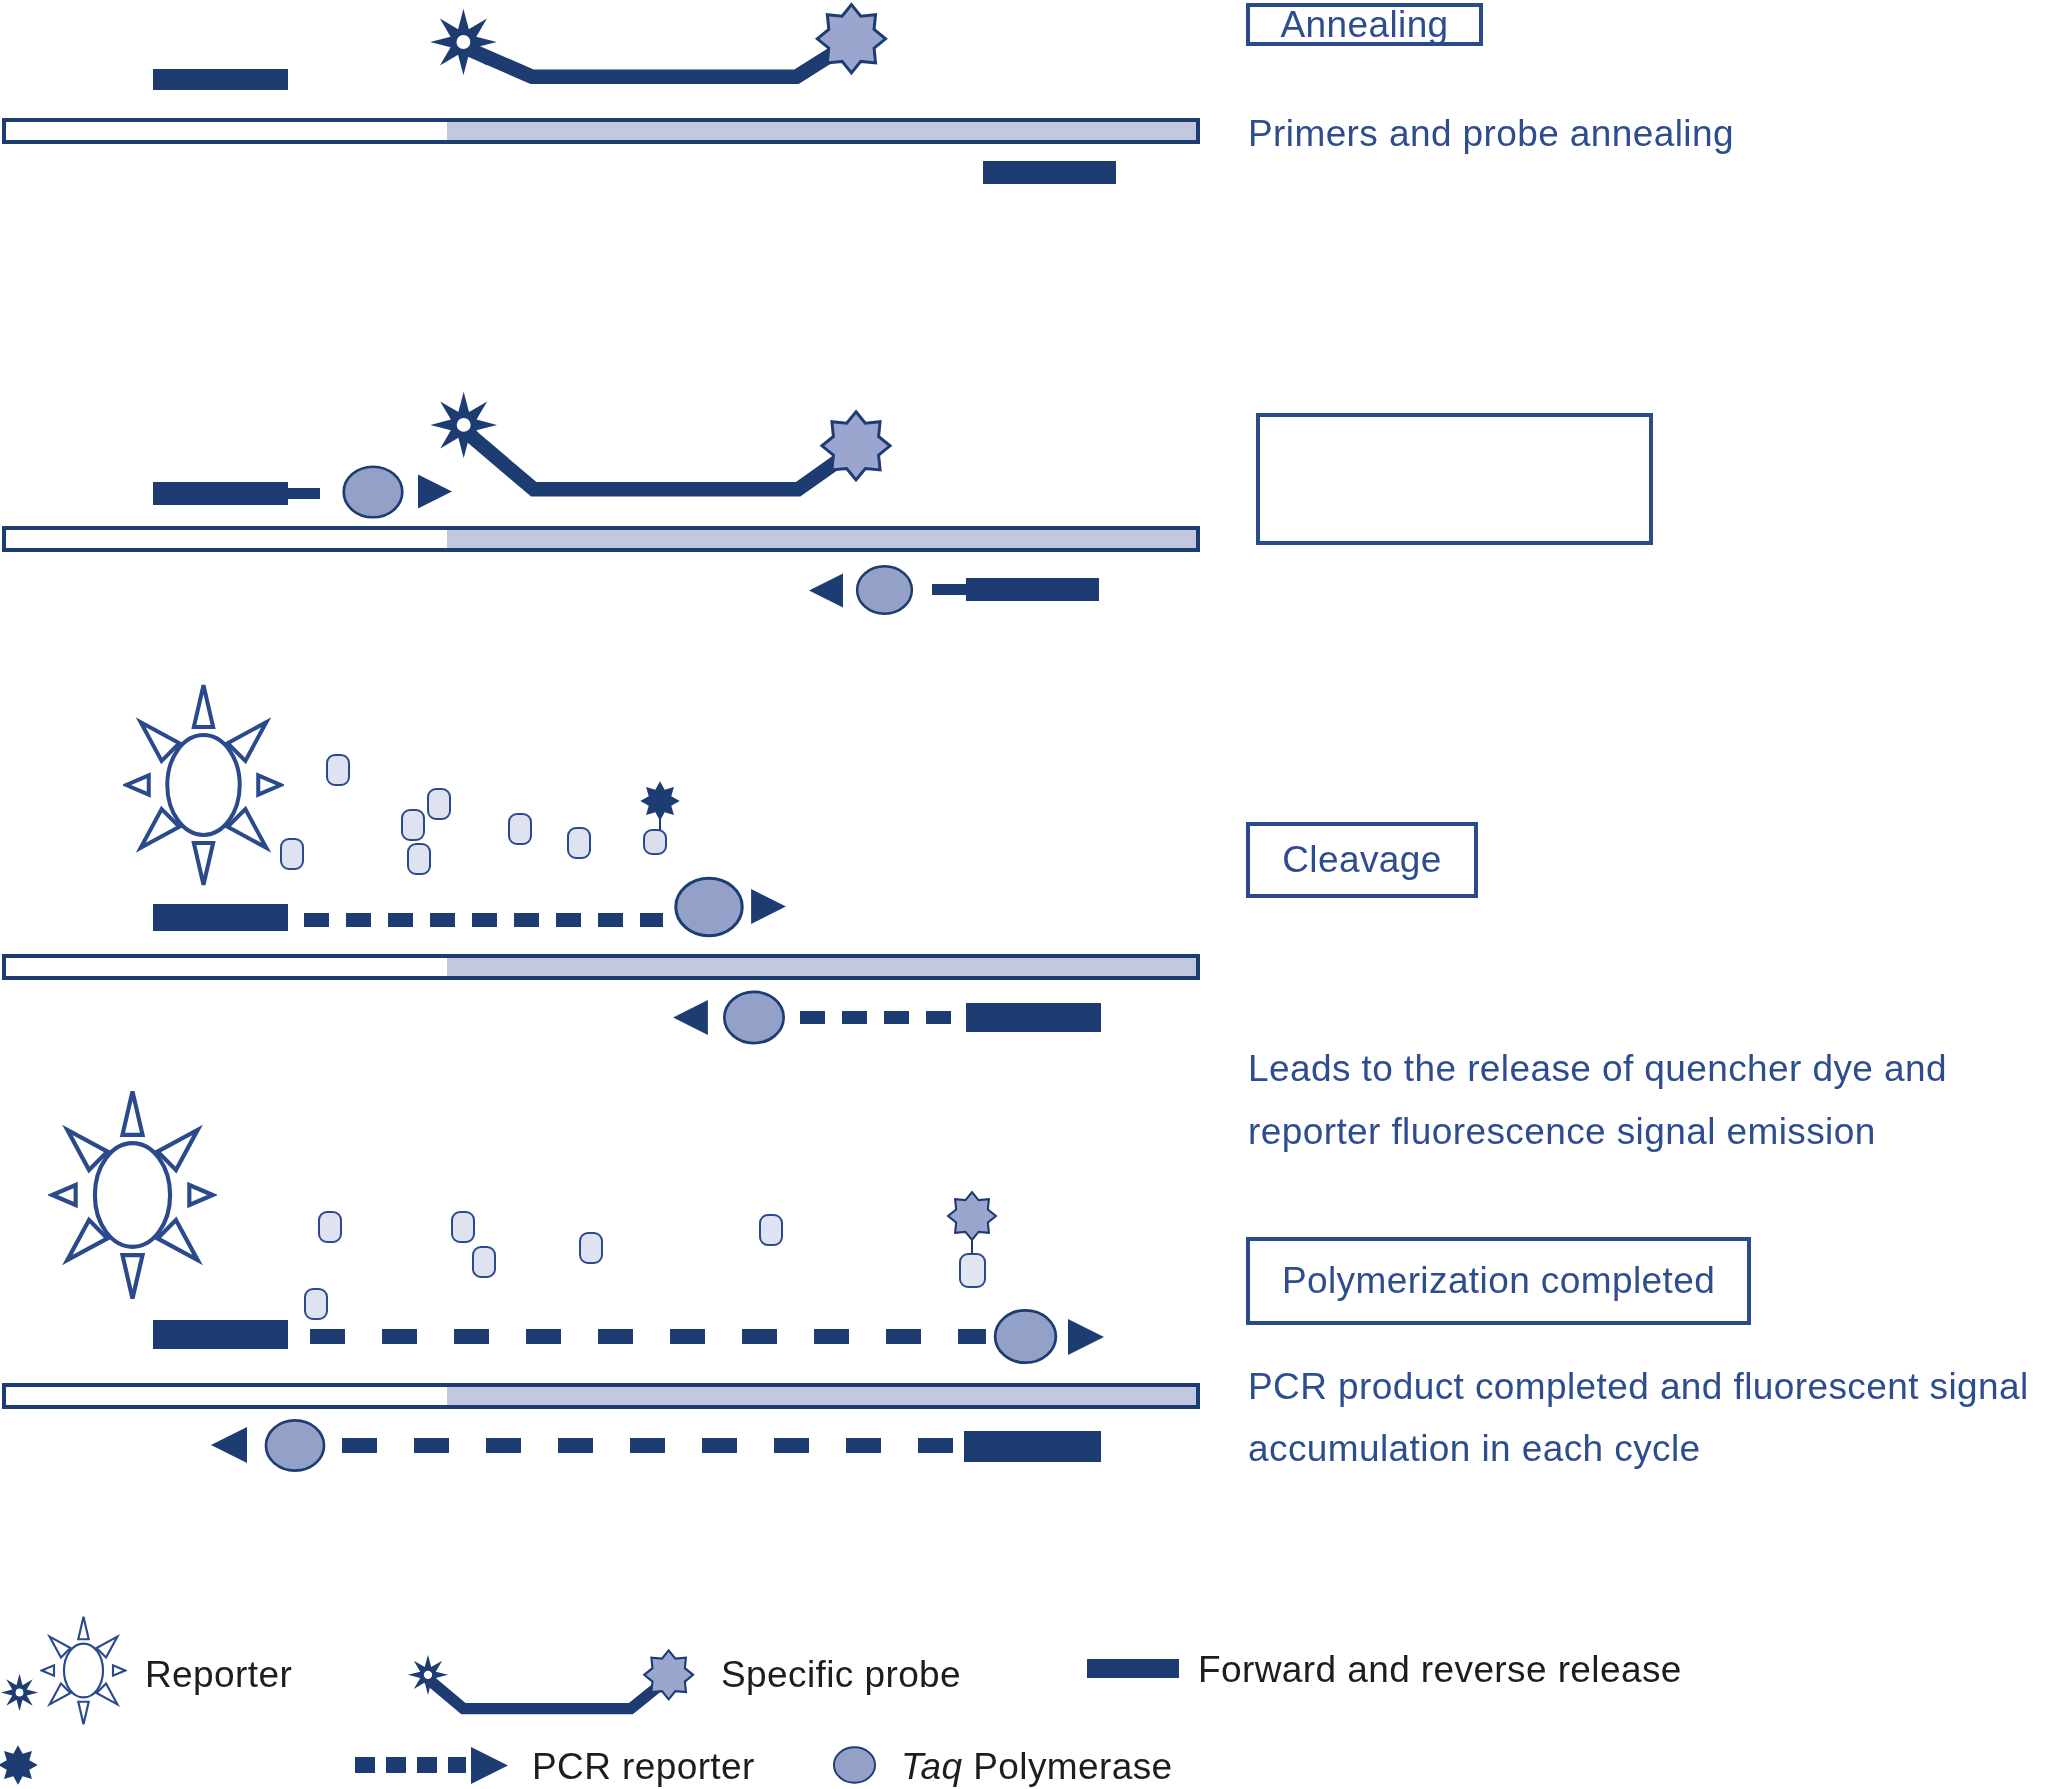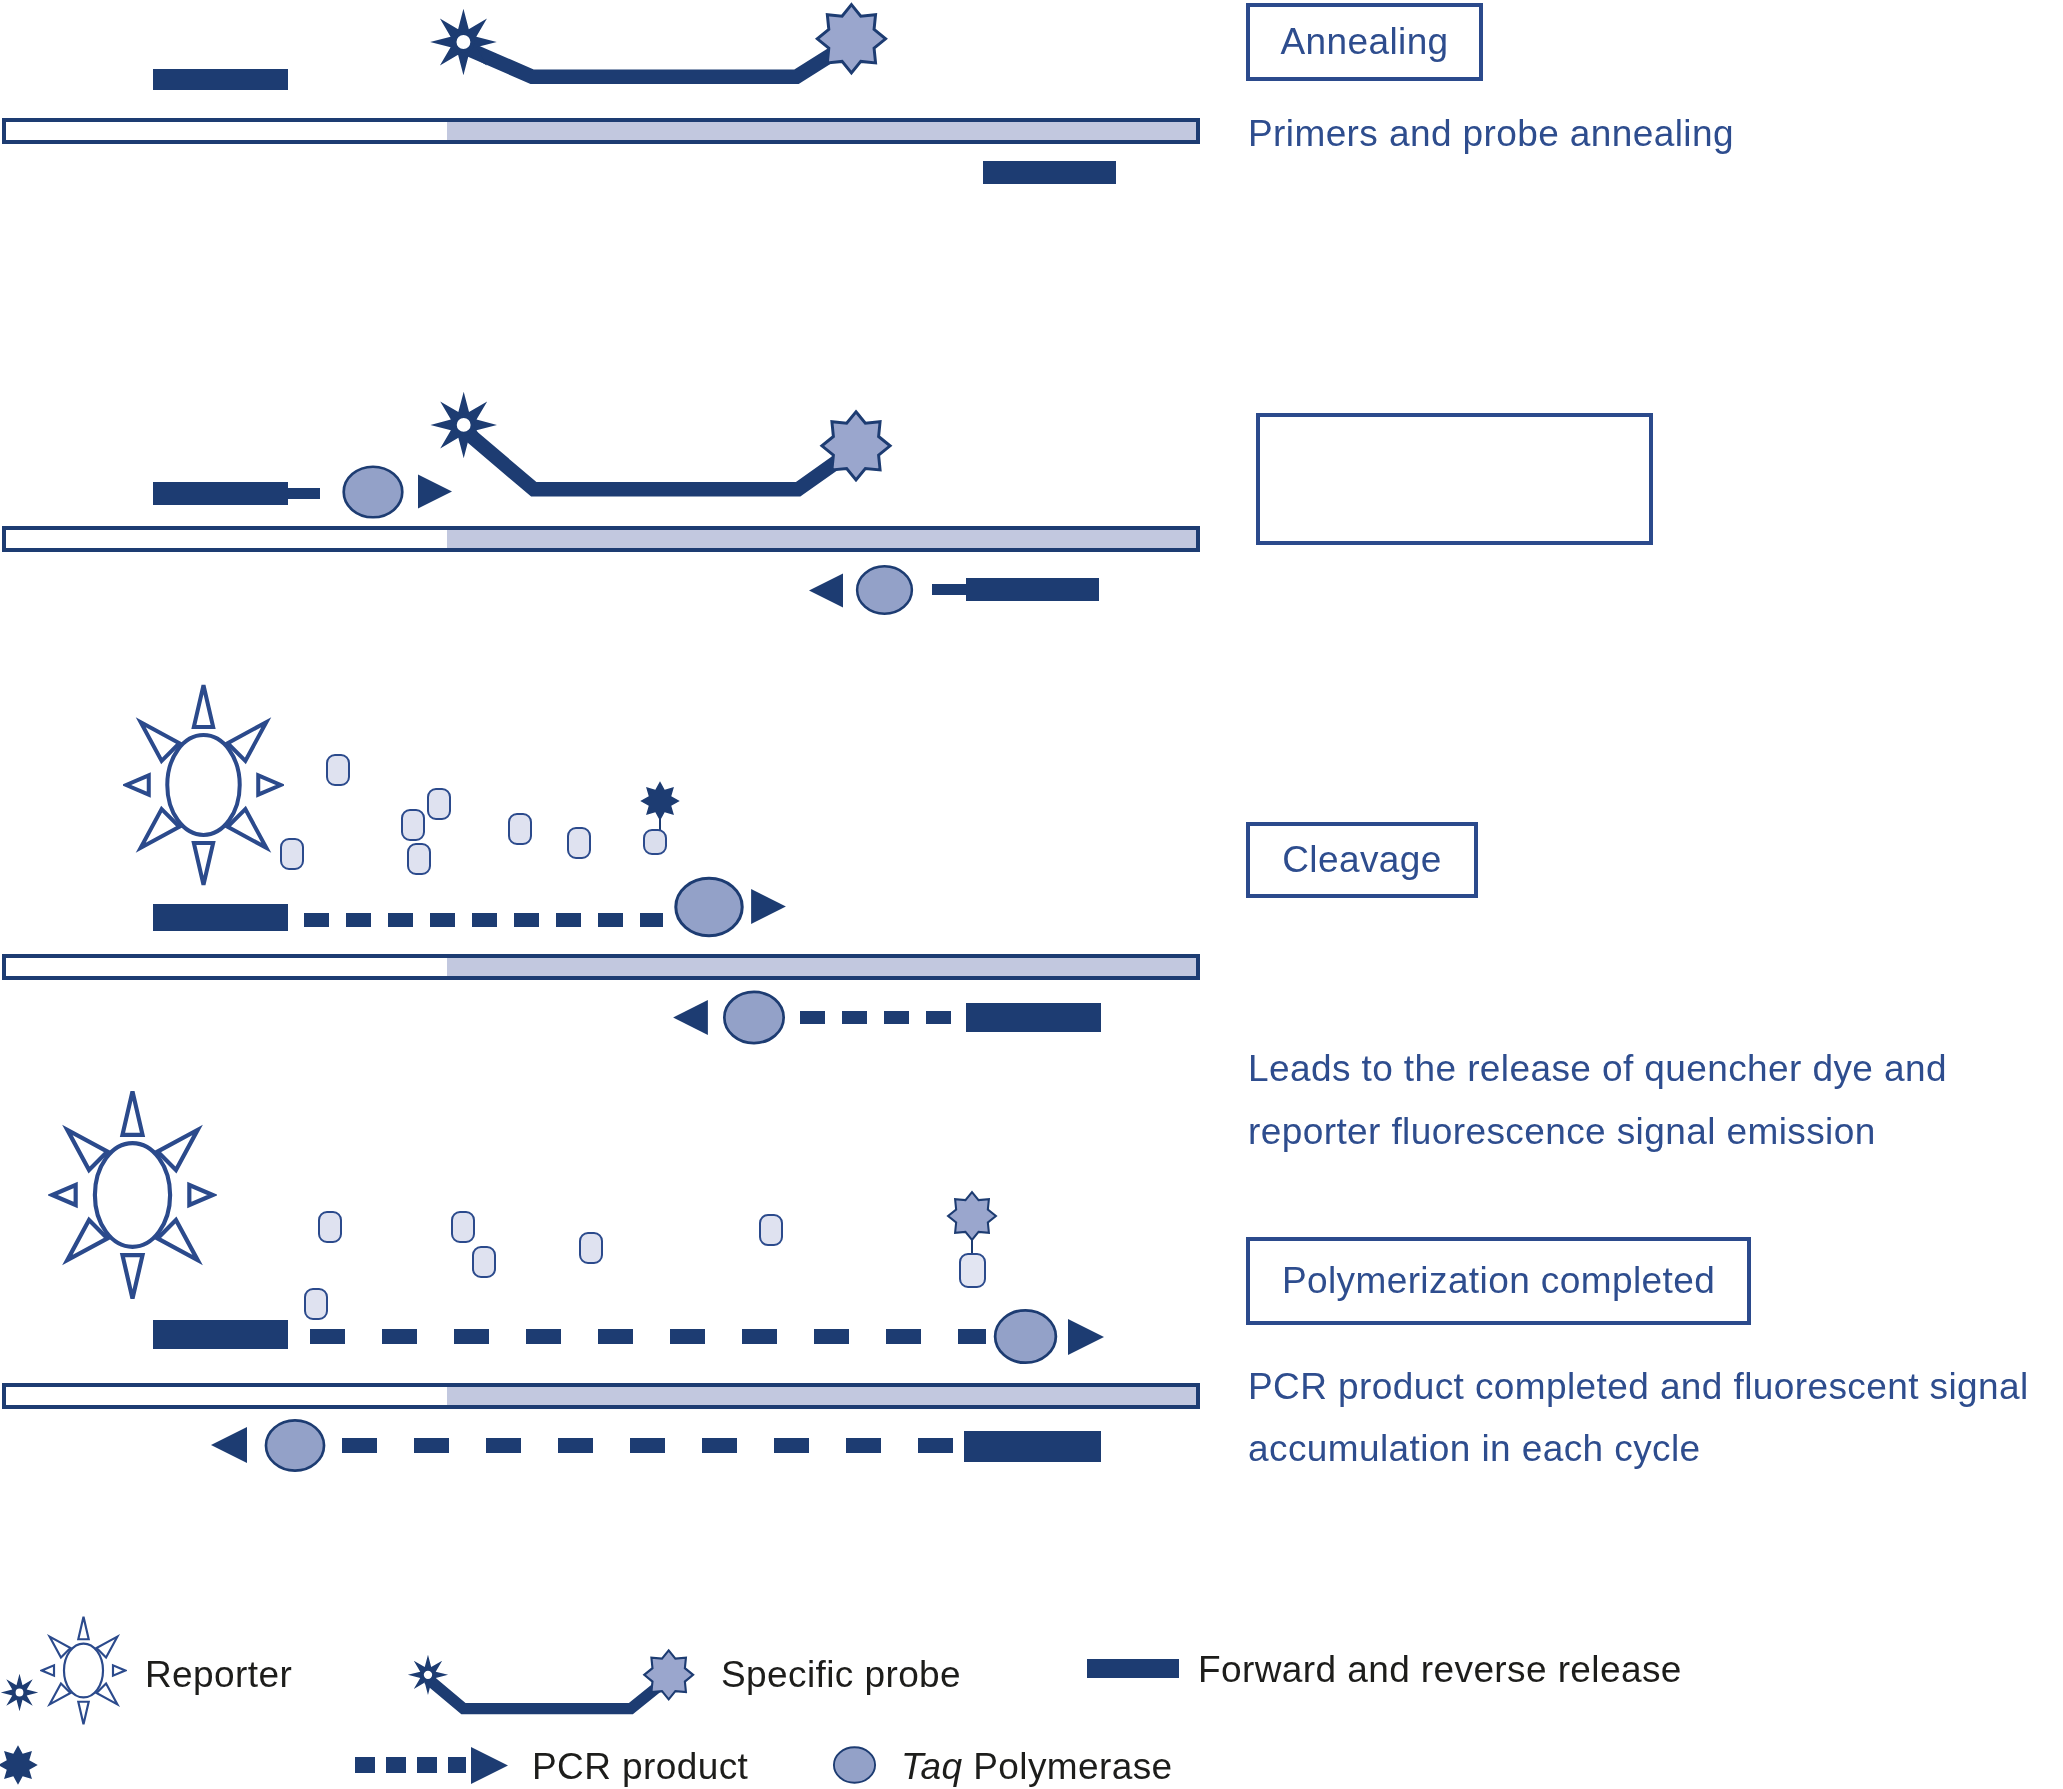--- a/index.html
+++ b/index.html
@@ -74,21 +74,21 @@
     <svg class="abs" style="left:411px;top:0px" width="484" height="105" viewBox="0 0 600 130">
       <polyline points="65,58 150,95 478,95 546,52" fill="none" stroke="#1d3c72" stroke-width="18"></polyline>
       <use href="#star-burst" x="22" y="9" width="86" height="86"></use>
       <use href="#gear8" x="500" y="2" width="92" height="92" class="use-gear"></use>
     </svg>
     <div class="primer" style="left:153px;top:69px;width:135px;height:21px"></div>
     <div class="template" style="top:118px">
         <div class="synth"></div>
       </div>
     <div class="primer" style="left:983px;top:161px;width:133px;height:22.6px"></div>
-    <div class="stepbox center" style="left:1246px;top:3.2px;width:237px;height:78px">
+    <div class="stepbox center" style="left:1246px;top:3.2px;width:237px;height:43px">
       <div>Annealing</div>
     </div>
     <div class="caption" style="left:1248px;top:113px">Primers and probe annealing</div>
   </div>
 
   <div>
     <div class="primer" style="left:153px;top:482px;width:135px;height:22.6px"></div>
     <div class="primer" style="left:288px;top:488px;width:32px;height:10.5px"></div>
     <svg class="abs" style="left:339px;top:462px" width="68" height="60" viewBox="0 0 84 74">
         <use href="#taq" width="84" height="74"></use>
@@ -233,21 +233,21 @@
 
     <svg class="abs" style="left:-3.2px;top:1744px" width="42" height="42" viewBox="0 0 52 52">
         <use href="#quencher-solid" width="52" height="52"></use>
       </svg>
     <div class="legend-label" style="left:69px;top:1816px">Quencher</div>
 
     <div class="dashes tiny" style="left:355px;top:1757px;width:111px;height:16px"></div>
     <svg class="abs" style="left:471px;top:1743px" width="37" height="45" viewBox="0 0 46 56">
         <use href="#tri-right" width="46" height="56"></use>
       </svg>
-    <div class="legend-label" style="left:532px;top:1746px">PCR product</div>
+    <div class="legend-label" style="left:532px;top:1746px">PCR reporter</div>
 
     <svg class="abs" style="left:831px;top:1740px" width="47" height="50" viewBox="0 0 58 62">
         <use href="#taq" width="58" height="62"></use>
       </svg>
     <div class="legend-label" style="left:901px;top:1746px"><i>Taq</i><span> Polymerase</span></div>
   </div>
 
 </div>
 
 

